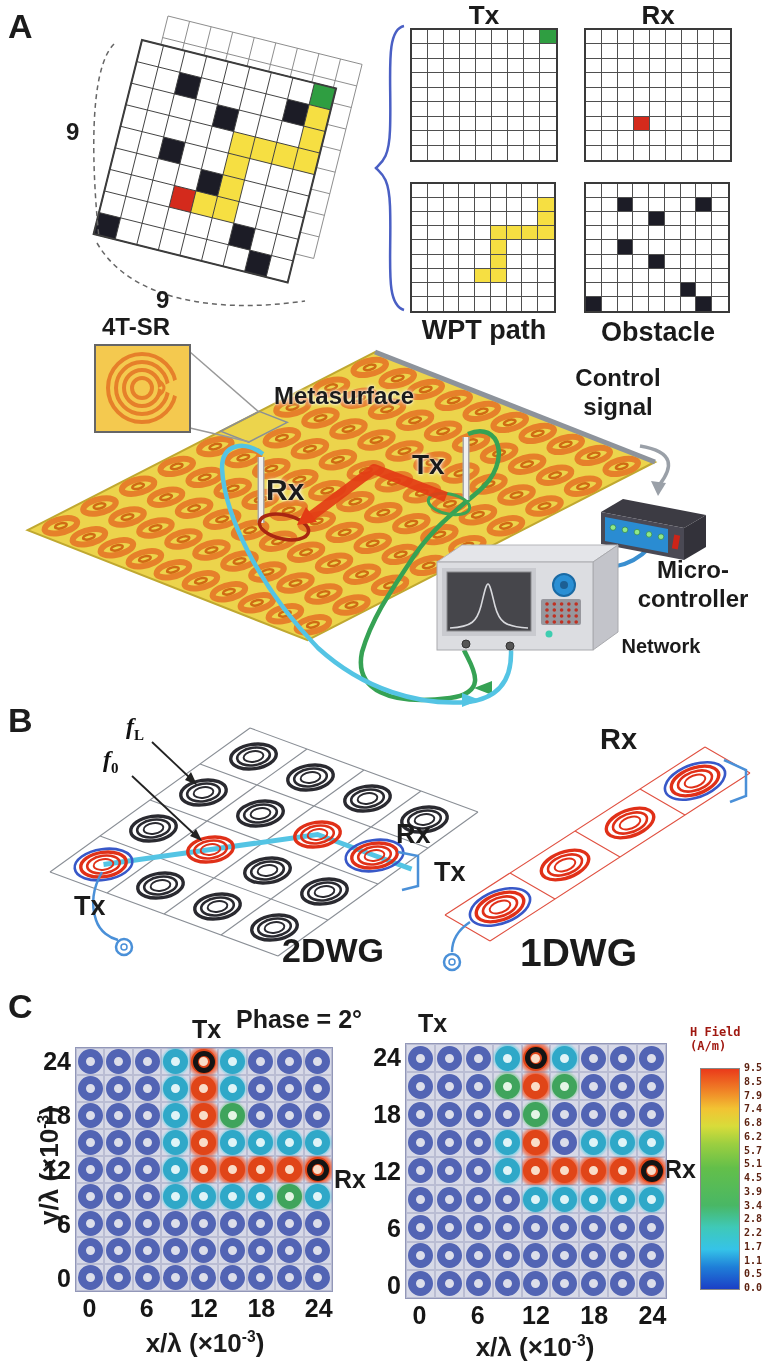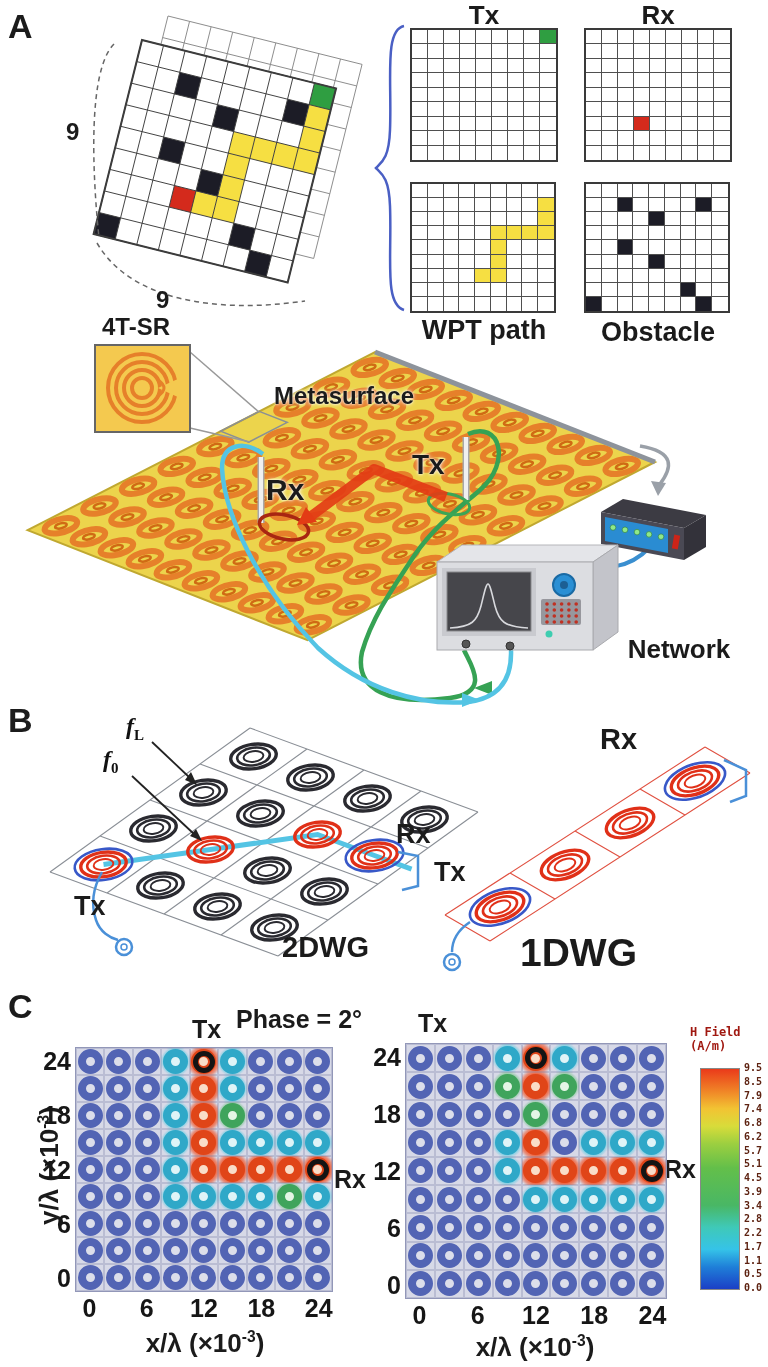--- a/index.html
+++ b/index.html
@@ -431,23 +431,31 @@
 
   <div class="lbl" style="left:8px;top:6px;font-size:34px;">A</div>
   <div class="lbl" style="left:66px;top:118px;font-size:24px;">9</div>
   <div class="lbl" style="left:156px;top:286px;font-size:24px;">9</div>
   <div class="lbl ctr" style="left:86px;top:313px;width:100px;font-size:24px;">4T-SR</div>
   <div class="lbl ctr" style="left:444px;top:0px;width:80px;font-size:26px;">Tx</div>
   <div class="lbl ctr" style="left:618px;top:0px;width:80px;font-size:26px;">Rx</div>
   <div class="lbl ctr" style="left:578px;top:316px;width:160px;font-size:27px;">Obstacle</div>
   <div class="lbl ctr" style="left:404px;top:314px;width:160px;font-size:27px;">WPT path</div>
   <div class="lbl halo" style="left:274px;top:382px;font-size:24px;">Metasurface</div>
+  <div class="lbl ctr" style="left:556px;top:364px;width:124px;font-size:24px;">
+    <span style="display:block">Control</span>
+    <span style="display:block">signal</span>
+  </div>
   <div class="lbl halo" style="left:412px;top:448px;font-size:28px;">Tx</div>
   <div class="lbl halo" style="left:266px;top:472px;font-size:30px;">Rx</div>
-  <div class="lbl ctr" style="left:606px;top:634px;width:146px;font-size:26px;">
+  <div class="lbl ctr" style="left:618px;top:556px;width:150px;font-size:24px;">
+    <span style="display:block">Micro-</span>
+    <span style="display:block">controller</span>
+  </div>
+  <div class="lbl ctr" style="left:588px;top:634px;width:146px;font-size:20px;">
     <span style="display:block">Network</span>
   </div>
 
   <div id="mg-tx" class="mgrid" style="left:410px;top:28px;width:148px;height:134px;">
       <div class="mgcell"></div>
       <div class="mgcell"></div>
       <div class="mgcell"></div>
       <div class="mgcell"></div>
       <div class="mgcell"></div>
       <div class="mgcell"></div>
@@ -775,21 +783,21 @@
       <div class="mgcell"></div>
       <div class="mgcell" style="background: rgb(28, 28, 38);"></div>
       <div class="mgcell"></div>
     </div>
 
   <div class="lbl" style="left:8px;top:700px;font-size:34px;">B</div>
   <div class="lbl fsub" style="left:126px;top:712px;"><i>f</i><sub>L</sub></div>
   <div class="lbl fsub" style="left:103px;top:745px;"><i>f</i><sub>0</sub></div>
   <div class="lbl" style="left:74px;top:890px;font-size:27px;">Tx</div>
   <div class="lbl" style="left:396px;top:818px;font-size:27px;">Rx</div>
-  <div class="lbl" style="left:282px;top:930px;font-size:29px;">2DWG</div>
+  <div class="lbl" style="left:282px;top:930px;font-size:34px;">2DWG</div>
   <div class="lbl" style="left:434px;top:856px;font-size:27px;">Tx</div>
   <div class="lbl" style="left:600px;top:722px;font-size:29px;">Rx</div>
   <div class="lbl" style="left:520px;top:930px;font-size:39px;">1DWG</div>
 
   <div class="lbl" style="left:8px;top:986px;font-size:34px;">C</div>
   <div class="lbl" style="left:192px;top:1014px;font-size:25px;">Tx</div>
   <div class="lbl" style="left:236px;top:1004px;font-size:25px;">Phase = 2°</div>
   <div class="lbl" style="left:334px;top:1164px;font-size:25px;">Rx</div>
   <div class="lbl" style="left:418px;top:1008px;font-size:25px;">Tx</div>
   <div class="lbl" style="left:664px;top:1154px;font-size:25px;">Rx</div>

